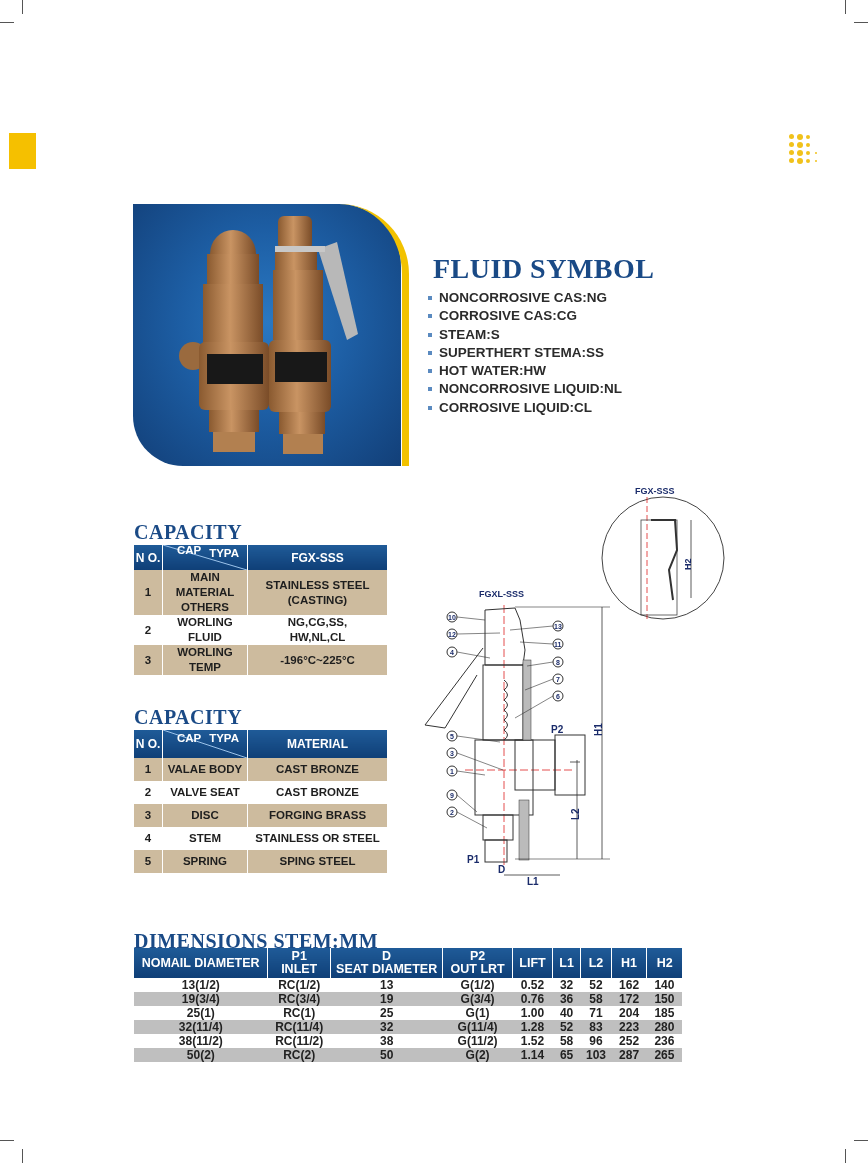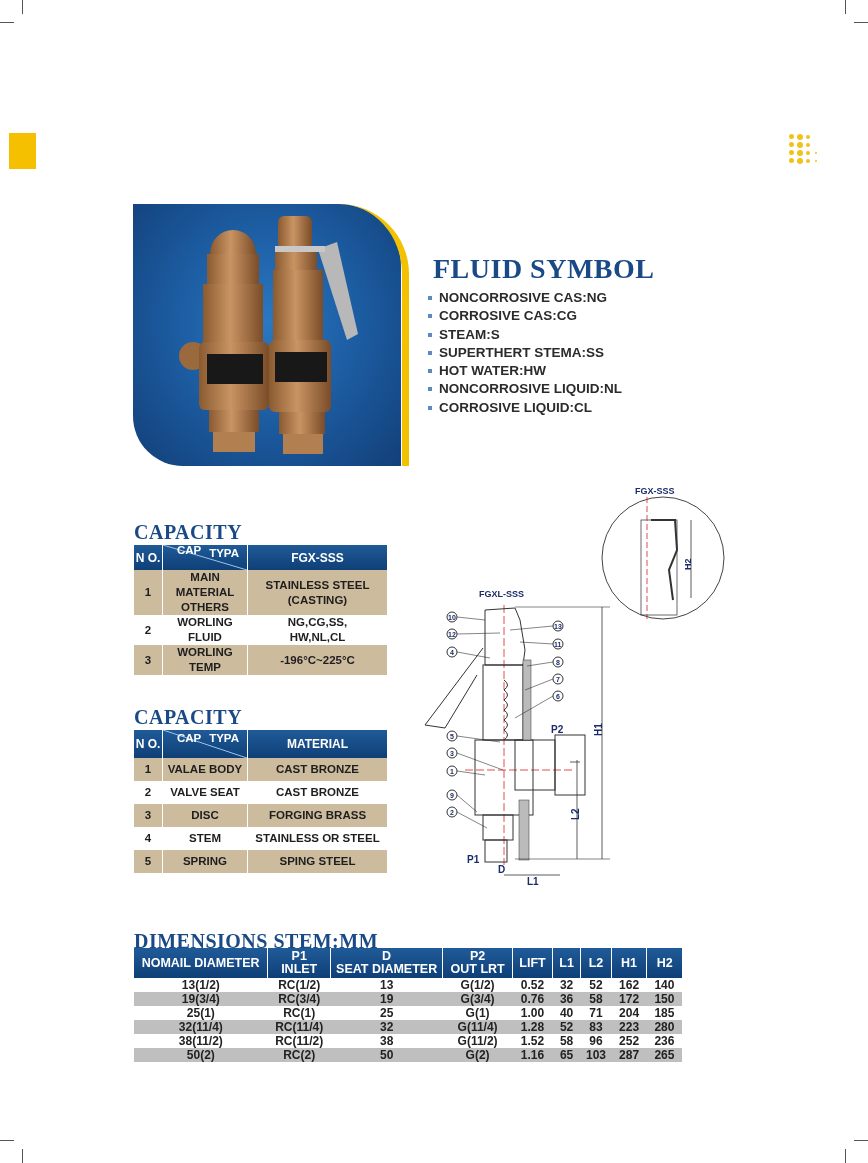--- a/index.html
+++ b/index.html
@@ -354,20 +354,20 @@
         <td>58</td>
         <td>96</td>
         <td>252</td>
         <td>236</td>
   </tr>
   <tr class="g">
     <td>50(2)</td>
         <td>RC(2)</td>
         <td>50</td>
         <td>G(2)</td>
-        <td>1.16</td>
+        <td>1.14</td>
         <td>65</td>
         <td>103</td>
         <td>287</td>
         <td>265</td>
   </tr>
 </tbody>
   </table>
 
 </body></html>

